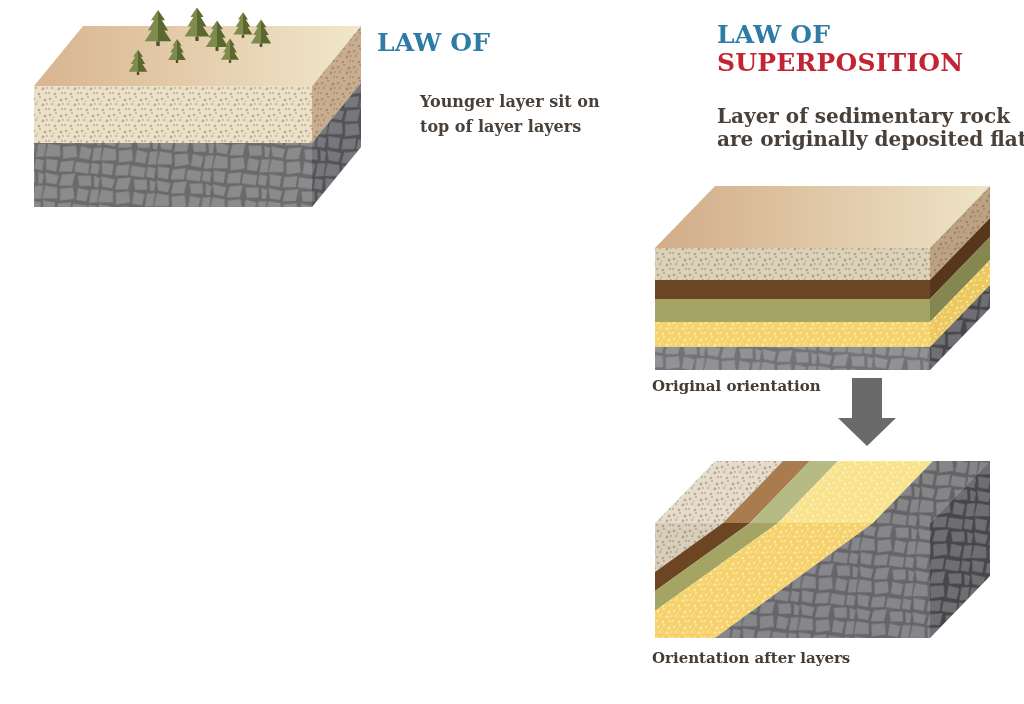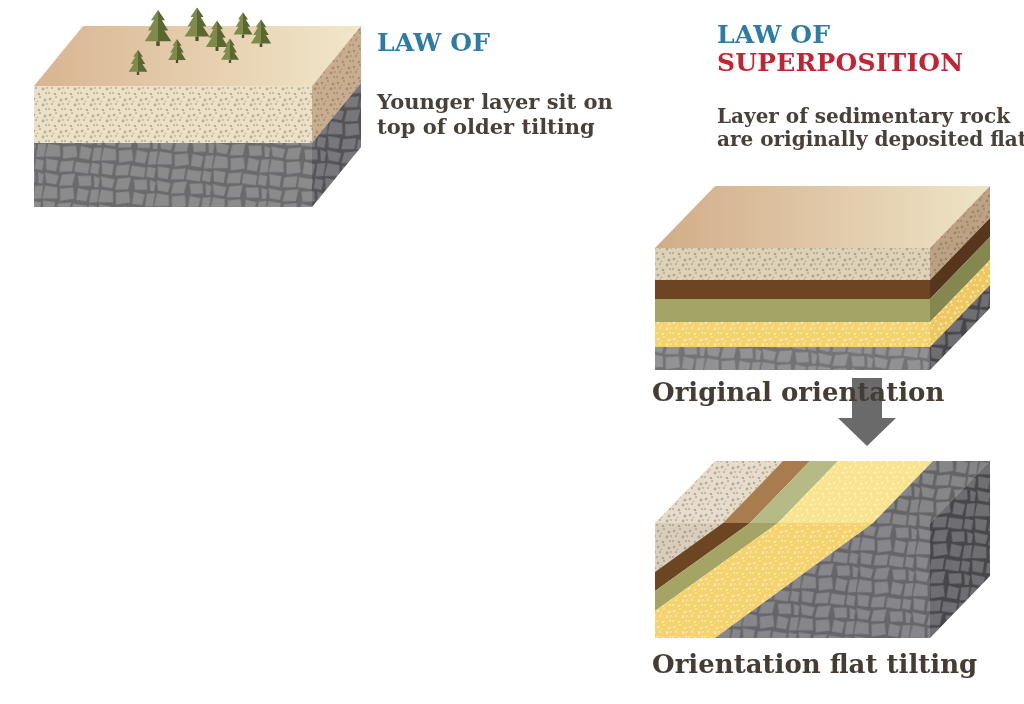--- a/index.html
+++ b/index.html
@@ -5,23 +5,23 @@
   html,body{margin:0;padding:0;background:#ffffff;}
   #stage{
     position:relative;width:1024px;height:704px;background:#ffffff;overflow:hidden;
     font-family:"DejaVu Serif","Liberation Serif",serif;
   }
   #scene{position:absolute;left:0;top:0;}
   .txt{position:absolute;font-weight:bold;white-space:nowrap;}
   .t-heading{font-size:25px;line-height:28px;letter-spacing:.2px;}
   .t-blue{color:#2e7ca6;}
   .t-red{color:#c22433;}
-  .t-body{font-size:21px;line-height:25px;color:#49403a;}
+  .t-body{font-size:16px;line-height:25px;color:#49403a;margin-left:43px;}
   .t-body-sm{font-size:20px;line-height:23px;color:#49403a;}
-  .t-label{font-size:26px;color:#453c33;}
+  .t-label{font-size:15px;color:#453c33;}
 </style>
 </head>
 <body>
 
 <div id="stage">
 
   <svg id="scene" width="1024" height="704" viewBox="0 0 1024 704" aria-hidden="true">
     <defs>
       <linearGradient id="gradTopL" x1="0" y1="0" x2="1" y2="0">
         <stop offset="0" stop-color="#d9b490"></stop>
@@ -149,28 +149,28 @@
       <polygon points="930,523 990,461 990,576 930,638" fill="#47474b"></polygon>
       <polygon points="930,523 990,461 990,576 930,638" fill="url(#crack)"></polygon>
     </g>
   </svg>
 
   <div class="txt t-heading" style="left:377px;top:29px;">
     <div class="t-blue">LAW OF</div>
   </div>
   <div class="txt t-body" style="left:377px;top:89px;">
     <div>Younger layer sit on</div>
-    <div>top of older tilting</div>
+    <div>top of layer layers</div>
   </div>
 
   <div class="txt t-heading" style="left:717px;top:21px;">
     <div class="t-blue">LAW OF</div>
     <div class="t-red">SUPERPOSITION</div>
   </div>
   <div class="txt t-body-sm" style="left:717px;top:105px;">
     <div>Layer of sedimentary rock</div>
     <div>are originally deposited flat</div>
   </div>
 
   <div class="txt t-label" style="left:652px;top:377px;">Original orientation</div>
-  <div class="txt t-label" style="left:652px;top:649px;">Orientation flat tilting</div>
+  <div class="txt t-label" style="left:652px;top:649px;">Orientation after layers</div>
 
 </div>
 
 </body></html>

